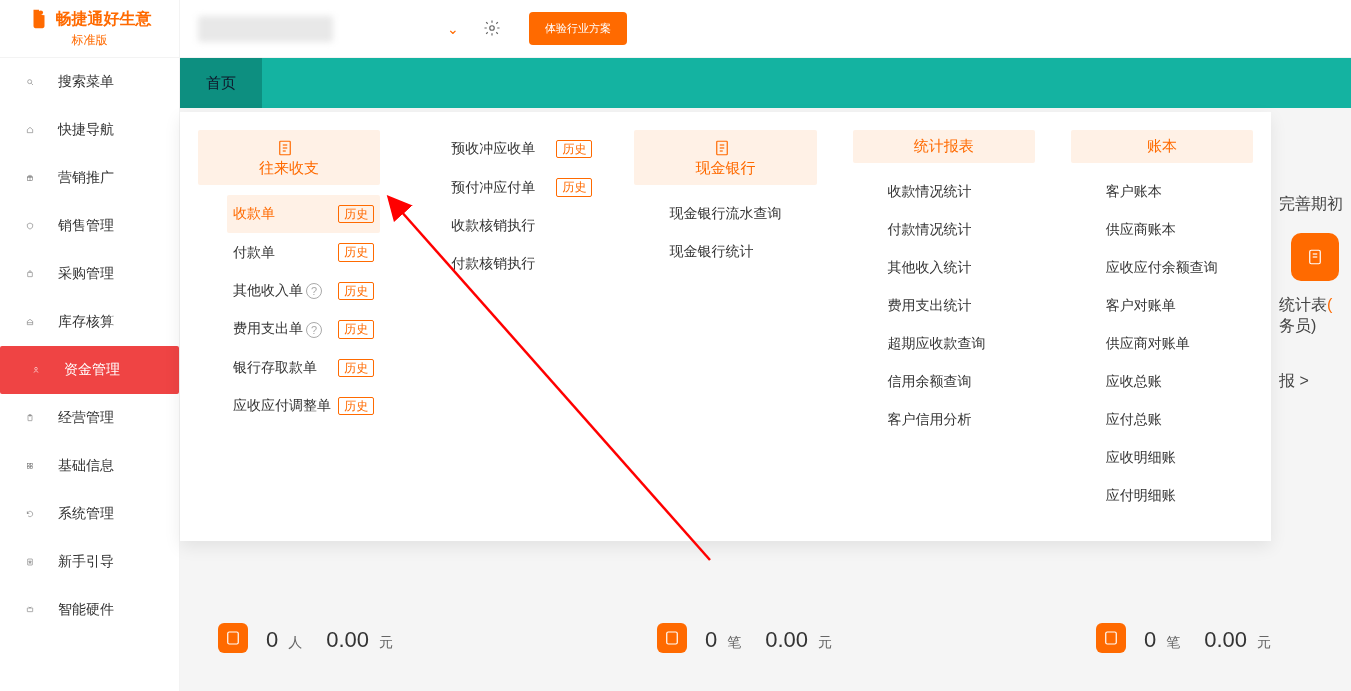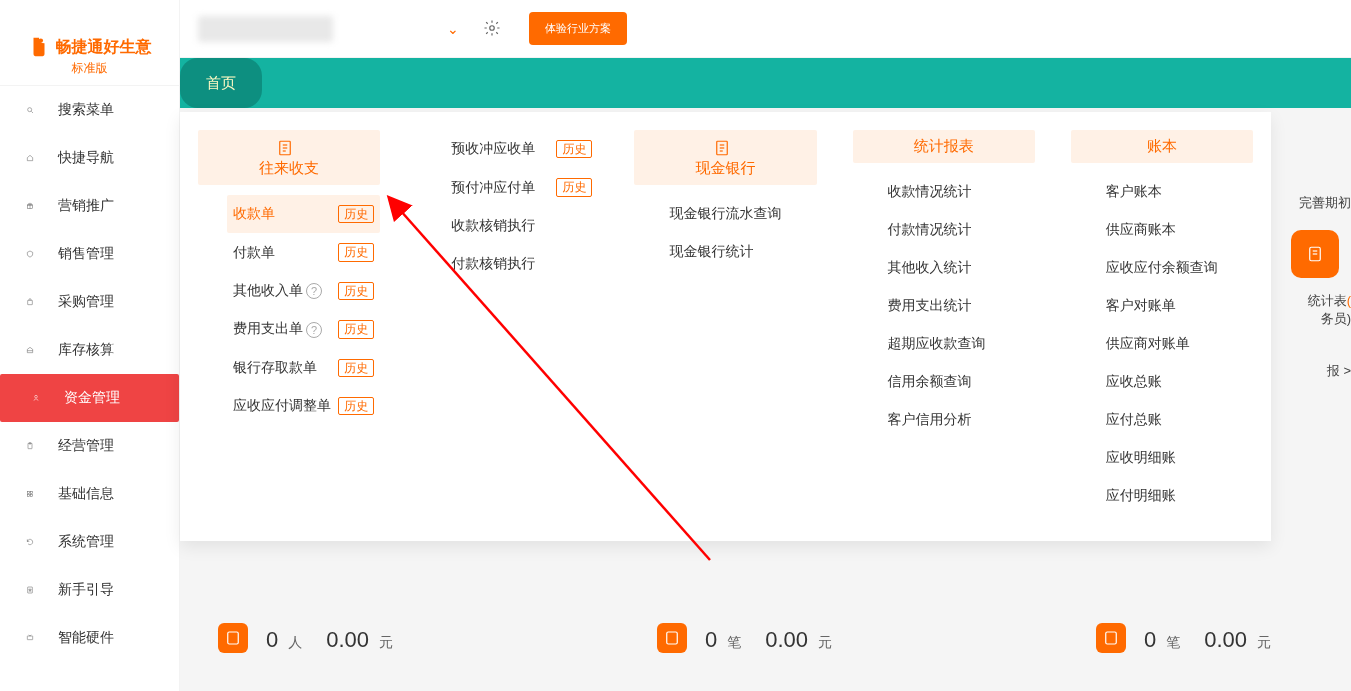--- a/index.html
+++ b/index.html
@@ -1,37 +1,37 @@
 <!DOCTYPE html>
 <html><head>
 <meta charset="utf-8">
 <style>
   * { box-sizing: border-box; margin: 0; padding: 0; }
   body { font-family: "Microsoft YaHei", "PingFang SC", sans-serif; font-size: 14px; color: #333; background: #f5f5f5; width: 1351px; height: 691px; overflow: hidden; position: relative; }
   .layout { display: flex; width: 100%; height: 100%; }
   .sidebar { width: 180px; background: #fff; flex-shrink: 0; height: 100%; overflow-y: auto; border-right: 1px solid #f3f3f3; }
-  .logo-block { height: 58px; display: flex; flex-direction: column; align-items: center; justify-content: center; border-bottom: 1px solid #f3f3f3; margin-top: 28px; }
+  .logo-block { height: 58px; display: flex; flex-direction: column; align-items: center; justify-content: center; border-bottom: 1px solid #f3f3f3; }
   .logo-row { display: flex; align-items: center; color: #ff6a00; font-weight: 700; font-size: 16px; }
   .logo-row .logo-icon { width: 22px; height: 22px; margin-right: 6px; }
   .logo-sub { font-size: 12px; color: #ff6a00; margin-top: 2px; }
   .sidebar-item { height: 48px; display: flex; align-items: center; padding: 0 26px; color: #333; cursor: pointer; font-size: 14px; }
   .sidebar-item .icon { width: 20px; height: 20px; margin-right: 12px; display: inline-flex; align-items: center; justify-content: center; color: #666; }
   .sidebar-item.active { background: #ef4444; color: #fff; border-radius: 2px; padding-left: 32px; }
   .sidebar-item.active .icon { color: #fff; }
   .main { flex: 1; display: flex; flex-direction: column; position: relative; overflow: hidden; }
   .top-bar { height: 58px; background: #fff; display: flex; align-items: center; padding: 0 18px; border-bottom: 1px solid #f3f3f3; }
   .title-blur { width: 135px; height: 26px; background: #e8e8e8; filter: blur(3px); border-radius: 2px; }
   .dropdown-caret { margin-left: 114px; width: 14px; color: #ff6a00; font-size: 14px; cursor: pointer; }
   .gear-btn { margin-left: 22px; width: 20px; height: 20px; color: #666; cursor: pointer; }
   .primary-btn { margin-left: 26px; background: #ff6a00; color: #fff; border: none; border-radius: 4px; padding: 9px 16px; font-size: 11px; cursor: pointer; font-family: inherit; }
   .tab-strip { background: #14b3a1; height: 50px; display: flex; align-items: stretch; padding-left: 0; }
-  .tab { padding: 0 26px; color: #fef9c3; font-size: 15px; display: flex; align-items: center; cursor: pointer; border-radius: 18px; }
+  .tab { padding: 0 26px; color: #0f172a; font-size: 15px; display: flex; align-items: center; cursor: pointer; }
   .tab.active { background: #0d8f80; }
   .content { flex: 1; padding: 18px; color:#333; position: relative; }
-  .peek-right { position: absolute; right: 0; top: 180px; width: 72px; text-align: right; font-size: 13px; color:#444; }
+  .peek-right { position: absolute; right: 0; top: 180px; width: 72px; text-align: left; font-size: 16px; color:#444; }
   .peek-right .box { margin-top: 14px; }
   .peek-right .orange-square { width: 48px; height: 48px; background:#ff6a00; border-radius: 10px; margin: 18px auto 0; display:flex; align-items:center; justify-content:center; color:#fff; font-size:22px;}
   .stats-row { position: absolute; bottom: 38px; left: 218px; right: 80px; display: flex; justify-content: space-between; align-items: center; }
   .stat { display: flex; align-items: baseline; gap: 10px; }
   .stat .badge { width: 30px; height: 30px; background:#ff6a00; border-radius: 6px; margin-right:8px; display:inline-flex; align-items:center; justify-content:center; color:#fff;}
   .stat .num { font-size: 22px; color:#333; }
   .stat .unit { font-size: 14px; color:#666; }
   .mega { position: absolute; left: 180px; top: 112px; right: 80px; background: #fff; box-shadow: 0 6px 16px rgba(0,0,0,0.08); padding: 18px 0 26px; display: flex; z-index: 20; }
   .mega-col { flex: 1; padding: 0 18px; }
   .mega-head { display:flex; align-items:center; background:#fff1e6; color:#ff6a00; font-size:15px; font-weight:500; padding:7px 12px; border-radius:2px; margin-bottom:10px;flex-direction:column; }

